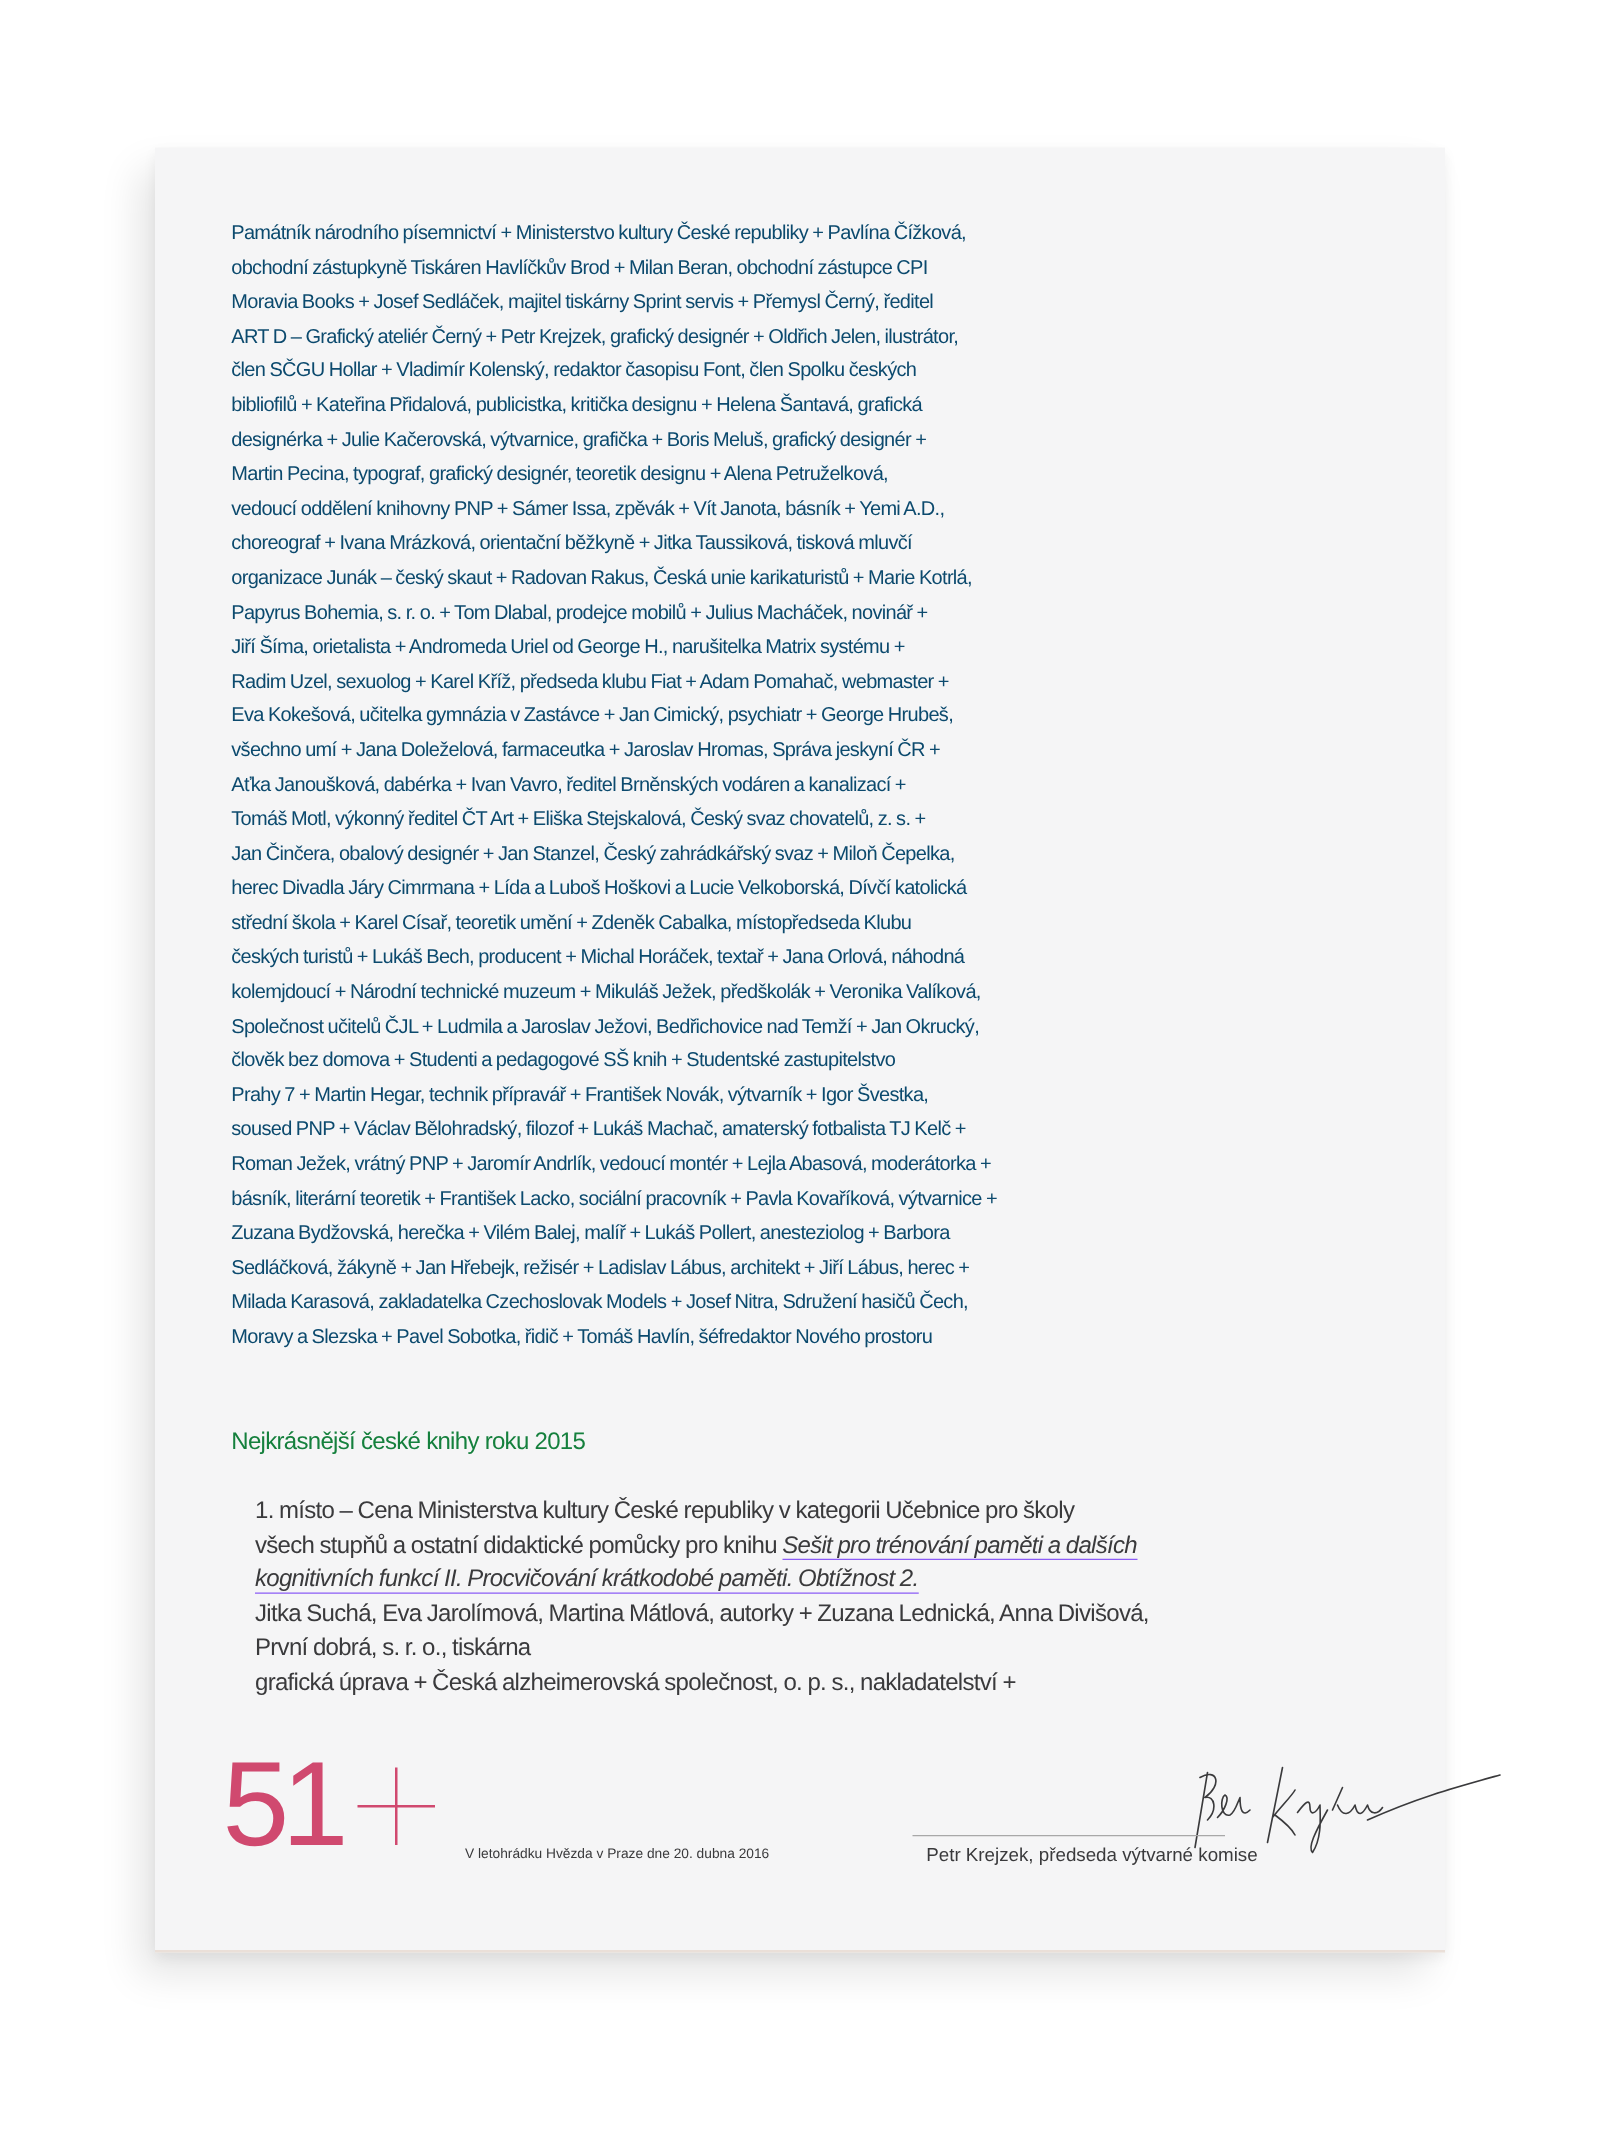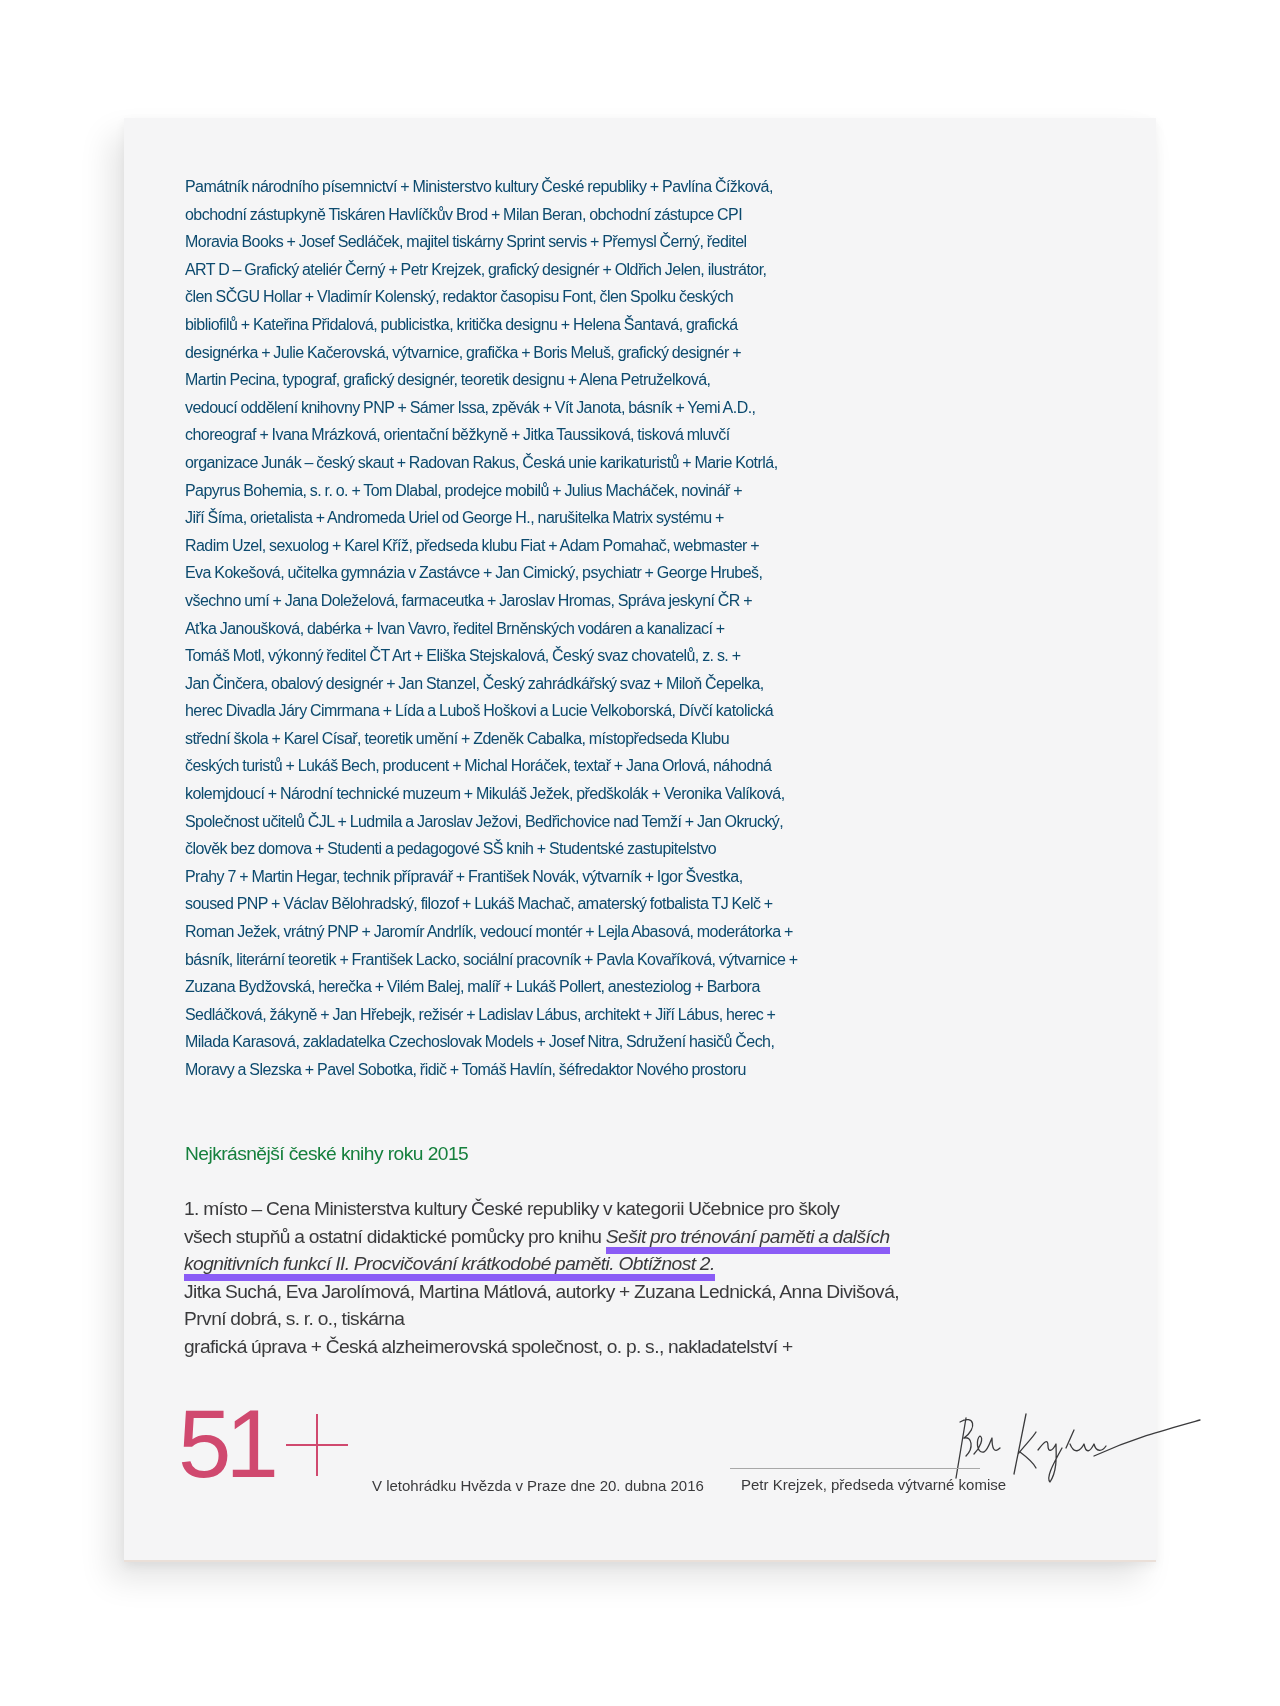--- a/index.html
+++ b/index.html
@@ -43,45 +43,45 @@
   .award {
     position: absolute;
     left: 60px; top: 1077px;
     width: 950px;
     color: #3a3a3c;
     font-size: 19.2px;
     line-height: 27.6px;
     letter-spacing: -0.55px;
     word-spacing: -0.5px;
   }
-  .award .line { white-space: nowrap; }
+  .award .line { white-space: nowrap; margin-left: 20px; }
   .award .title {
     font-style: italic;
-    border-bottom: 7px solid #8b5cf6;
+    border-bottom: 1px solid #8b5cf6;
   }
   .number {
     position: absolute;
     left: 54px; top: 1278px;
     color: #d0496f;
     font-size: 96px;
     line-height: 96px;
     letter-spacing: -6px;
   }
   .plus {
     position: absolute;
     left: 162px; top: 1296px;
     width: 62px; height: 62px;
   }
   .plus .h { position: absolute; left: 0; top: 30px; width: 62px; height: 1.5px; background: #d0496f; }
   .plus .v { position: absolute; left: 30px; top: 0; width: 1.5px; height: 62px; background: #d0496f; }
   .place-date {
     position: absolute;
     left: 248px; top: 1359px;
     color: #3a3a3c;
-    font-size: 15px;
+    font-size: 11px;
     letter-spacing: 0px;
   }
   .signature {
     position: absolute;
     left: 820px; top: 1290px;
     width: 260px; height: 80px;
   }
   .sig-line {
     position: absolute;
     left: 606px; top: 1350px;

